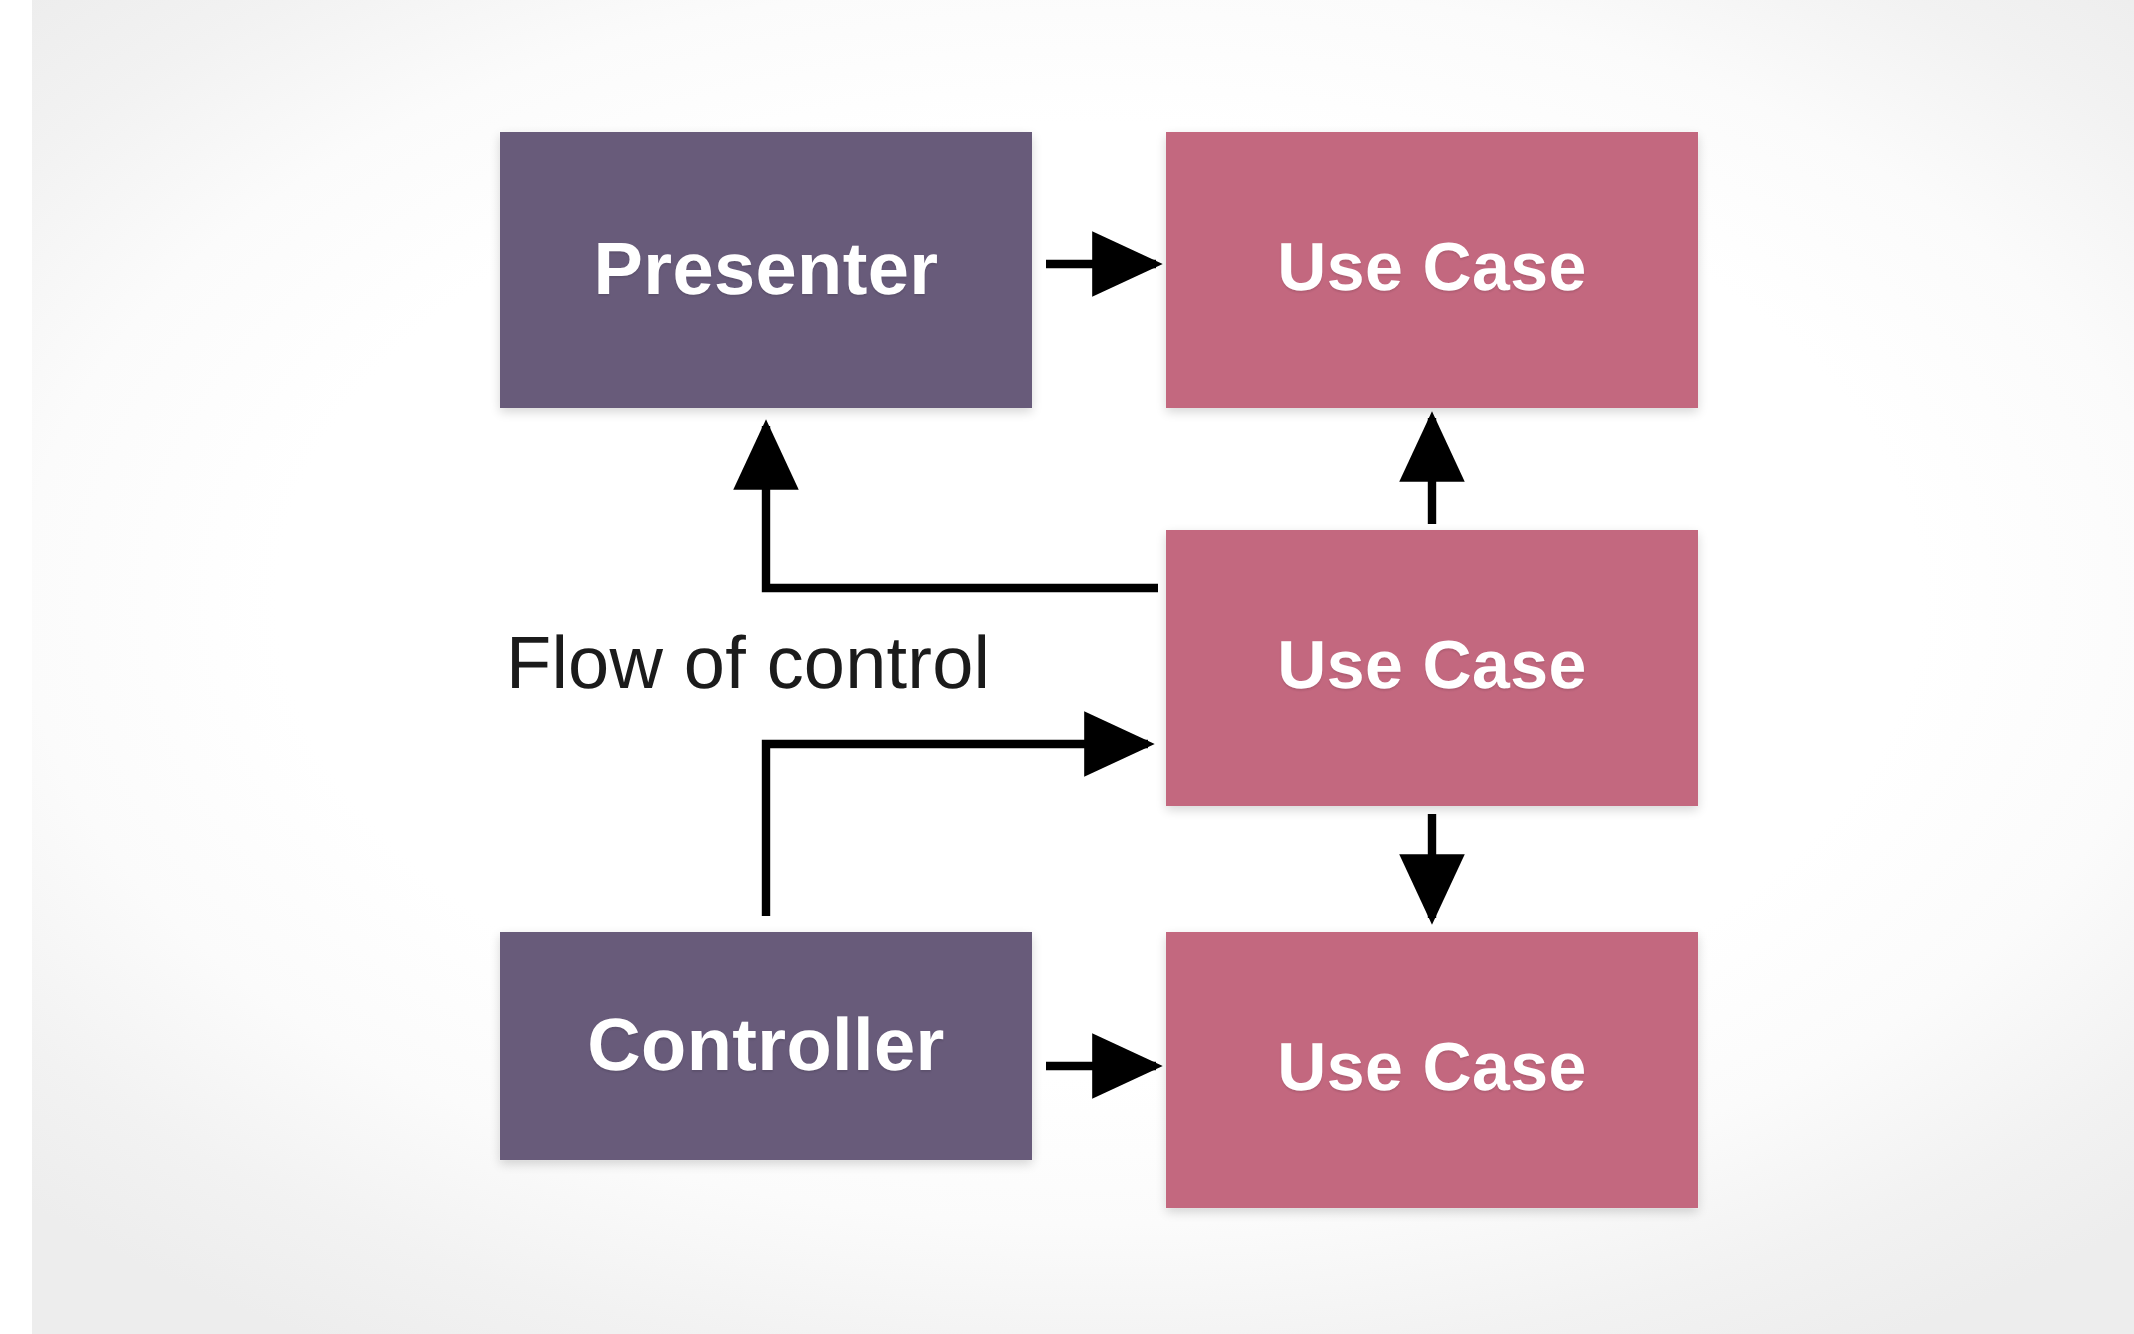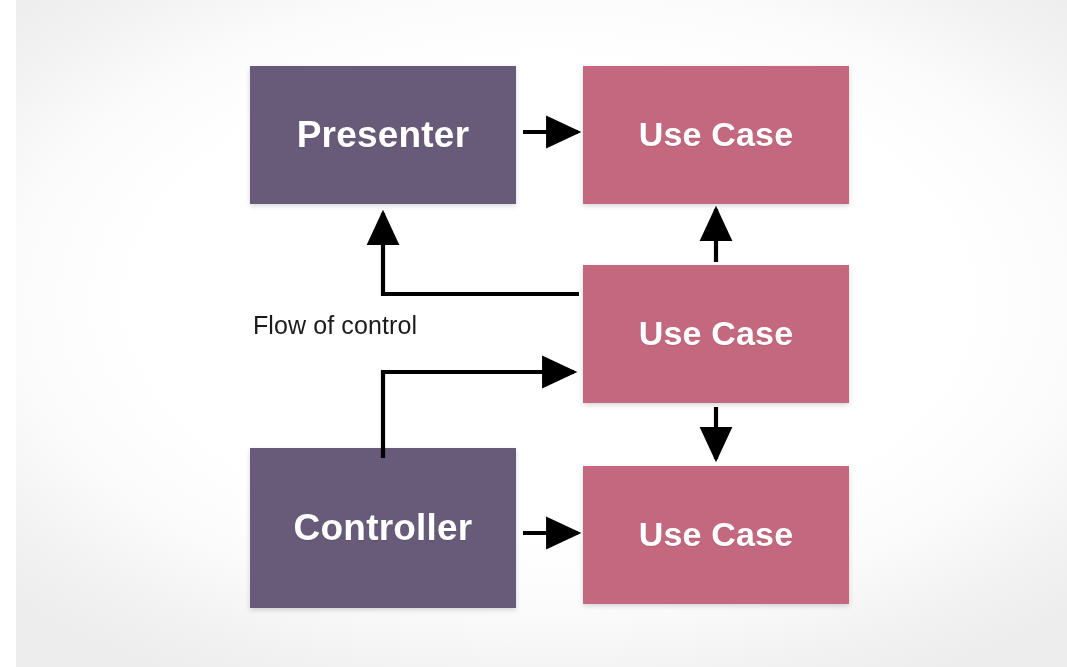--- a/index.html
+++ b/index.html
@@ -55,21 +55,21 @@
     top: 0;
     width: 1067px;
     height: 667px;
     pointer-events: none;
   }
 
   
   #flow-label {
     position: absolute;
     color: #1b1b1b;
-    font-size: 25px;
+    font-size: 37px;
     font-weight: 400;
     letter-spacing: 0.1px;
     white-space: nowrap;
     text-align: right;
   }
 </style>
 </head>
 <body>
 
 <div id="canvas">
@@ -79,21 +79,21 @@
   </div>
 
   <div class="node rose two-line" style="left:567px; top:66px; width:266px; height:138px;">
     <span class="ln">Use Case</span>
   </div>
 
   <div class="node rose two-line" style="left:567px; top:265px; width:266px; height:138px;">
     <span class="ln">Use Case</span>
   </div>
 
-  <div class="node purple one-line" style="left:234px; top:448px; width:266px; height:160px;">
+  <div class="node purple one-line" style="left:234px; top:466px; width:266px; height:114px;">
     <span class="ln">Controller</span>
   </div>
 
   <div class="node rose two-line" style="left:567px; top:466px; width:266px; height:138px;">
     <span class="ln">Use Case</span>
   </div>
 
   <div id="flow-label" style="left:237px; top:311px;">Flow of control</div>
 
   <svg id="arrows" viewBox="0 0 1067 667">

